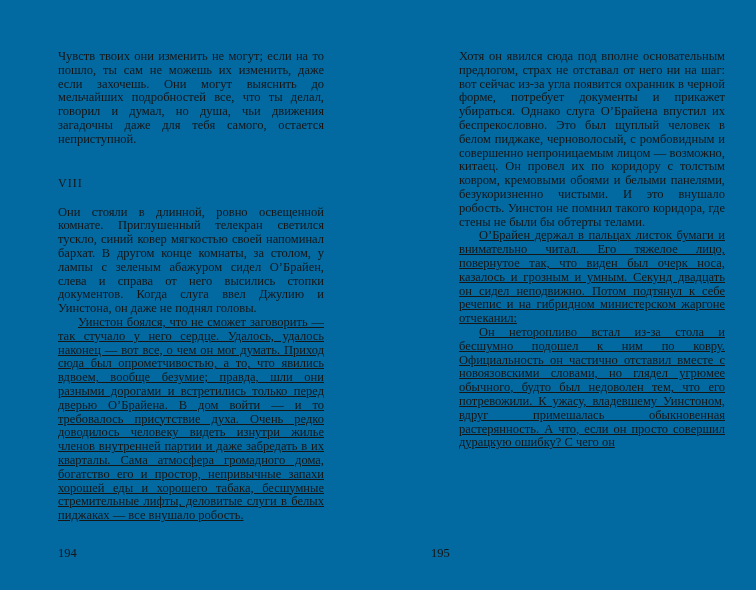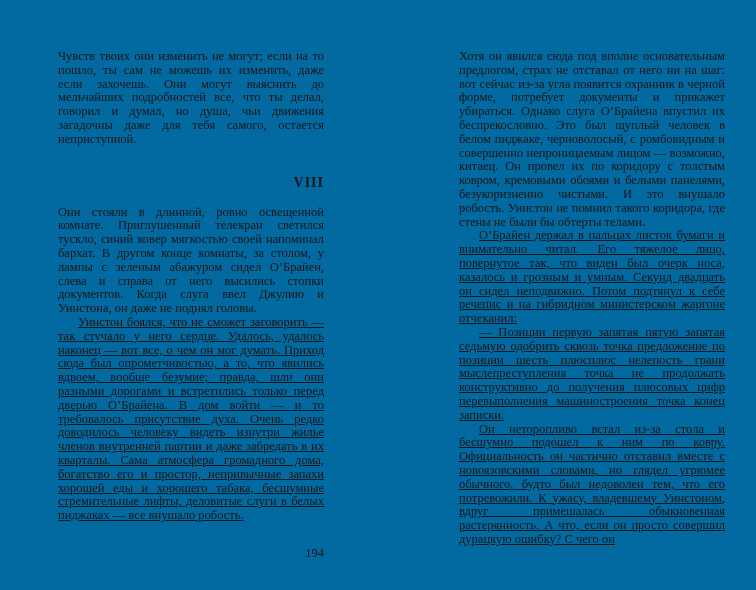--- a/index.html
+++ b/index.html
@@ -14,48 +14,48 @@
     font-size:12.5px; line-height:13.8px;
     text-align:justify;
     hyphens:auto; -webkit-hyphens:auto;
   }
   .page-left  { left:58px; }
   .page-right { left:431px;margin-left:28px; }
   .page p { margin:0; text-indent:0; }
   .page p.indented { text-indent:20px;text-decoration:underline; }
   .chapter-heading {
     margin:27px 0 14px 0;
-    text-align:right;
-    font-weight:bold;
-    font-size:14px;
+    text-align:left;
+    font-weight:normal;
+    font-size:12px;
     line-height:18px;
     letter-spacing:1px;
   }
   .page-number {
     position:absolute; top:546px; width:266px;
-    text-align:right; font-size:12.5px; color:#161616;
+    text-align:left; font-size:12.5px; color:#161616;
   }
   .page-number-left  { left:58px; }
   .page-number-right { left:431px; }
 </style>
 </head>
 <body>
 
 <div class="spread">
 
   <section class="page page-left">
     <p>Чувств твоих они изменить не могут; если на то пошло, ты сам не можешь их изменить, даже если захочешь. Они могут выяснить до мельчайших подробностей все, что ты делал, говорил и думал, но душа, чьи движения загадочны даже для тебя самого, остается неприступной.</p>
     <h2 class="chapter-heading">VIII</h2>
     <p>Они стояли в длинной, ровно освещенной комнате. Приглушенный телекран светился тускло, синий ковер мягкостью своей напоминал бархат. В другом конце комнаты, за столом, у лампы с зеленым абажуром сидел О’Брайен, слева и справа от него высились стопки документов. Когда слуга ввел Джулию и Уинстона, он даже не поднял головы.</p>
     <p class="indented">Уинстон боялся, что не сможет заговорить — так стучало у него сердце. Удалось, удалось наконец — вот все, о чем он мог думать. Приход сюда был опрометчивостью, а то, что явились вдвоем, вообще безумие; правда, шли они разными дорогами и встретились только перед дверью О’Брайена. В дом войти — и то требовалось присутствие духа. Очень редко доводилось человеку видеть изнутри жилье членов внутренней партии и даже забредать в их кварталы. Сама атмосфера громадного дома, богатство его и простор, непривычные запахи хорошей еды и хорошего табака, бесшумные стремительные лифты, деловитые слуги в белых пиджаках — все внушало робость.</p>
   </section>
 
   <section class="page page-right">
     <p>Хотя он явился сюда под вполне основательным предлогом, страх не отставал от него ни на шаг: вот сейчас из-за угла появится охранник в черной форме, потребует документы и прикажет убираться. Однако слуга О’Брайена впустил их беспрекословно. Это был щуплый человек в белом пиджаке, черноволосый, с ромбовидным и совершенно непроницаемым лицом — возможно, китаец. Он провел их по коридору с толстым ковром, кремовыми обоями и белыми панелями, безукоризненно чистыми. И это внушало робость. Уинстон не помнил такого коридора, где стены не были бы обтерты телами.</p>
     <p class="indented">О’Брайен держал в пальцах листок бумаги и внимательно читал. Его тяжелое лицо, повернутое так, что виден был очерк носа, казалось и грозным и умным. Секунд двадцать он сидел неподвижно. Потом подтянул к себе речепис и на гибридном министерском жаргоне отчеканил:</p>
-    <p class="indented">— Позиции первую запятая пятую запятая седьмую одобрить сквозь точка предложение по позиции шесть плюсплюс нелепость грани мыслепреступления точка не продолжать конструктивно до получения плюсовых цифр перевыполнения машиностроения точка конец записки.</p>
     <p class="indented">Он неторопливо встал из-за стола и бесшумно подошел к ним по ковру. Официальность он частично отставил вместе с новоязовскими словами, но глядел угрюмее обычного, будто был недоволен тем, что его потревожили. К ужасу, владевшему Уинстоном, вдруг примешалась обыкновенная растерянность. А что, если он просто совершил дурацкую ошибку? С чего он</p>
   </section>
 
   <div class="page-number page-number-left">194</div>
 
+  <div class="page-number page-number-right">195</div>
 
 </div>
 
 </body></html>

